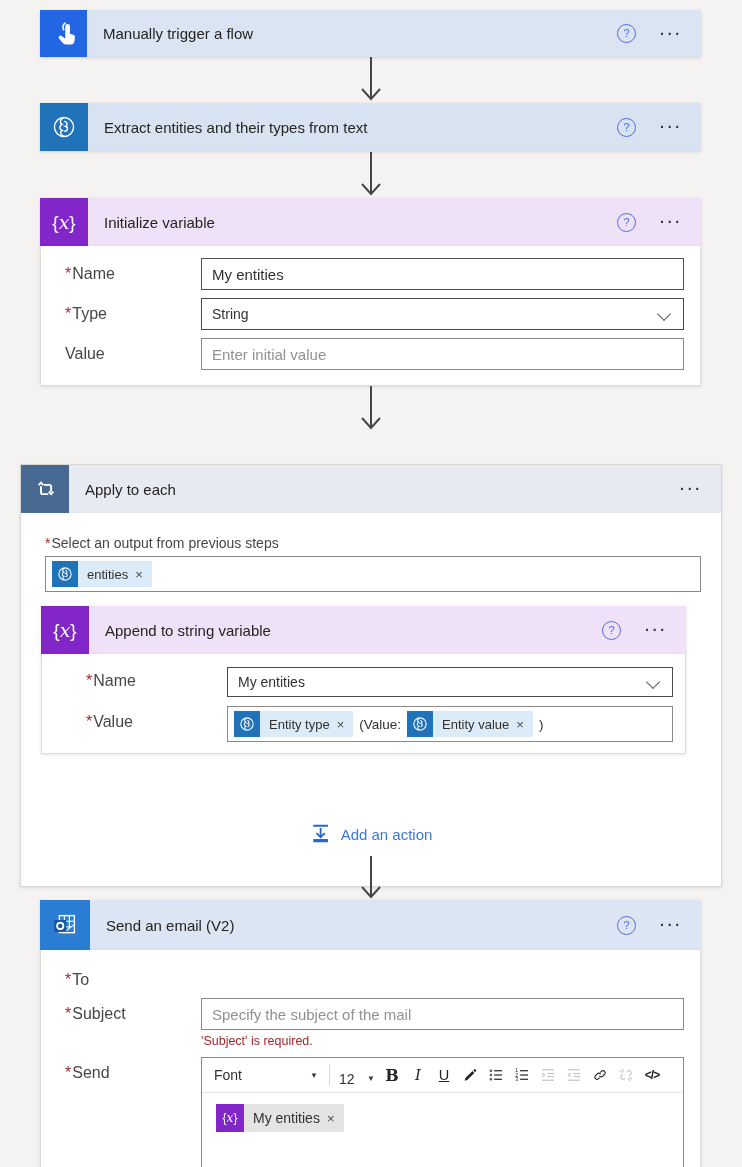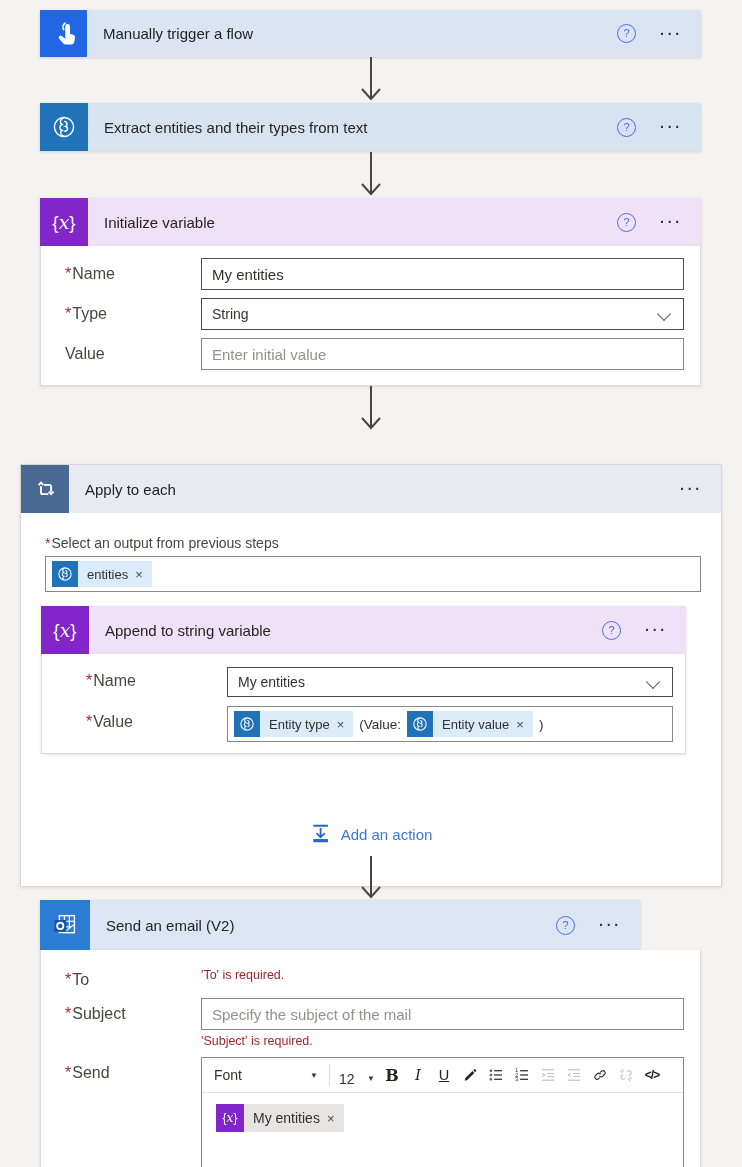--- a/index.html
+++ b/index.html
@@ -254,21 +254,21 @@
       </svg>
       <span>Add an action</span>
     </div>
   </div>
 
   <svg class="arrow" style="top:856px;" width="26" height="45">
     <line x1="13" y1="0" x2="13" y2="40" stroke="#484644" stroke-width="2"></line>
     <polyline points="4,31 13,41 22,31" stroke="#484644" stroke-width="2" fill="none"></polyline>
   </svg>
 
-  <div class="card" style="left:40px;top:900px;width:600px;height:50px;">
+  <div class="card" style="left:40px;top:900px;width:661px;height:50px;">
     <div class="icon-box" style="width:50px;background:#2b7cd3;">
       <svg width="30" height="30" viewBox="0 0 24 24">
         <rect x="7.5" y="4.5" width="12" height="13.5" fill="none" stroke="#fff" stroke-width="1.1"></rect>
         <line x1="11.5" y1="4.5" x2="11.5" y2="18" stroke="#fff" stroke-width="0.9"></line>
         <line x1="15.5" y1="4.5" x2="15.5" y2="18" stroke="#fff" stroke-width="0.9"></line>
         <line x1="7.5" y1="9" x2="19.5" y2="9" stroke="#fff" stroke-width="0.9"></line>
         <line x1="7.5" y1="13.5" x2="19.5" y2="13.5" stroke="#fff" stroke-width="0.9"></line>
         <path d="M19.5 11.5 L11 18 H19.5 Z" fill="#2b7cd3" stroke="#fff" stroke-width="1"></path>
         <rect x="3.5" y="8" width="9.5" height="9.5" fill="#1356a3"></rect>
         <circle cx="8.2" cy="12.7" r="2.5" fill="none" stroke="#fff" stroke-width="1.5"></circle>
@@ -278,21 +278,20 @@
       <span class="title">Send an email (V2)</span>
       <span class="spacer"></span>
       <span class="help">?</span>
       <span class="more">···</span>
     </div>
   </div>
   <div class="form" style="left:40px;top:950px;width:661px;height:230px;box-sizing:border-box;padding:14px 16px 0 24px;">
     <div class="row">
       <div class="flabel" style="width:136px;"><span class="req">*</span><span>To</span></div>
       <div class="fcol">
-        <div class="error">'To' is required.</div>
       </div>
     </div>
     <div class="row" style="margin-top:9px;">
       <div class="flabel" style="width:136px;"><span class="req">*</span><span>Subject</span></div>
       <div class="fcol">
         <input class="real ph-light" type="text" placeholder="Specify the subject of the mail" style="">
         <div class="error">'Subject' is required.</div>
       </div>
     </div>
     <div class="row" style="margin-top:9px;">

